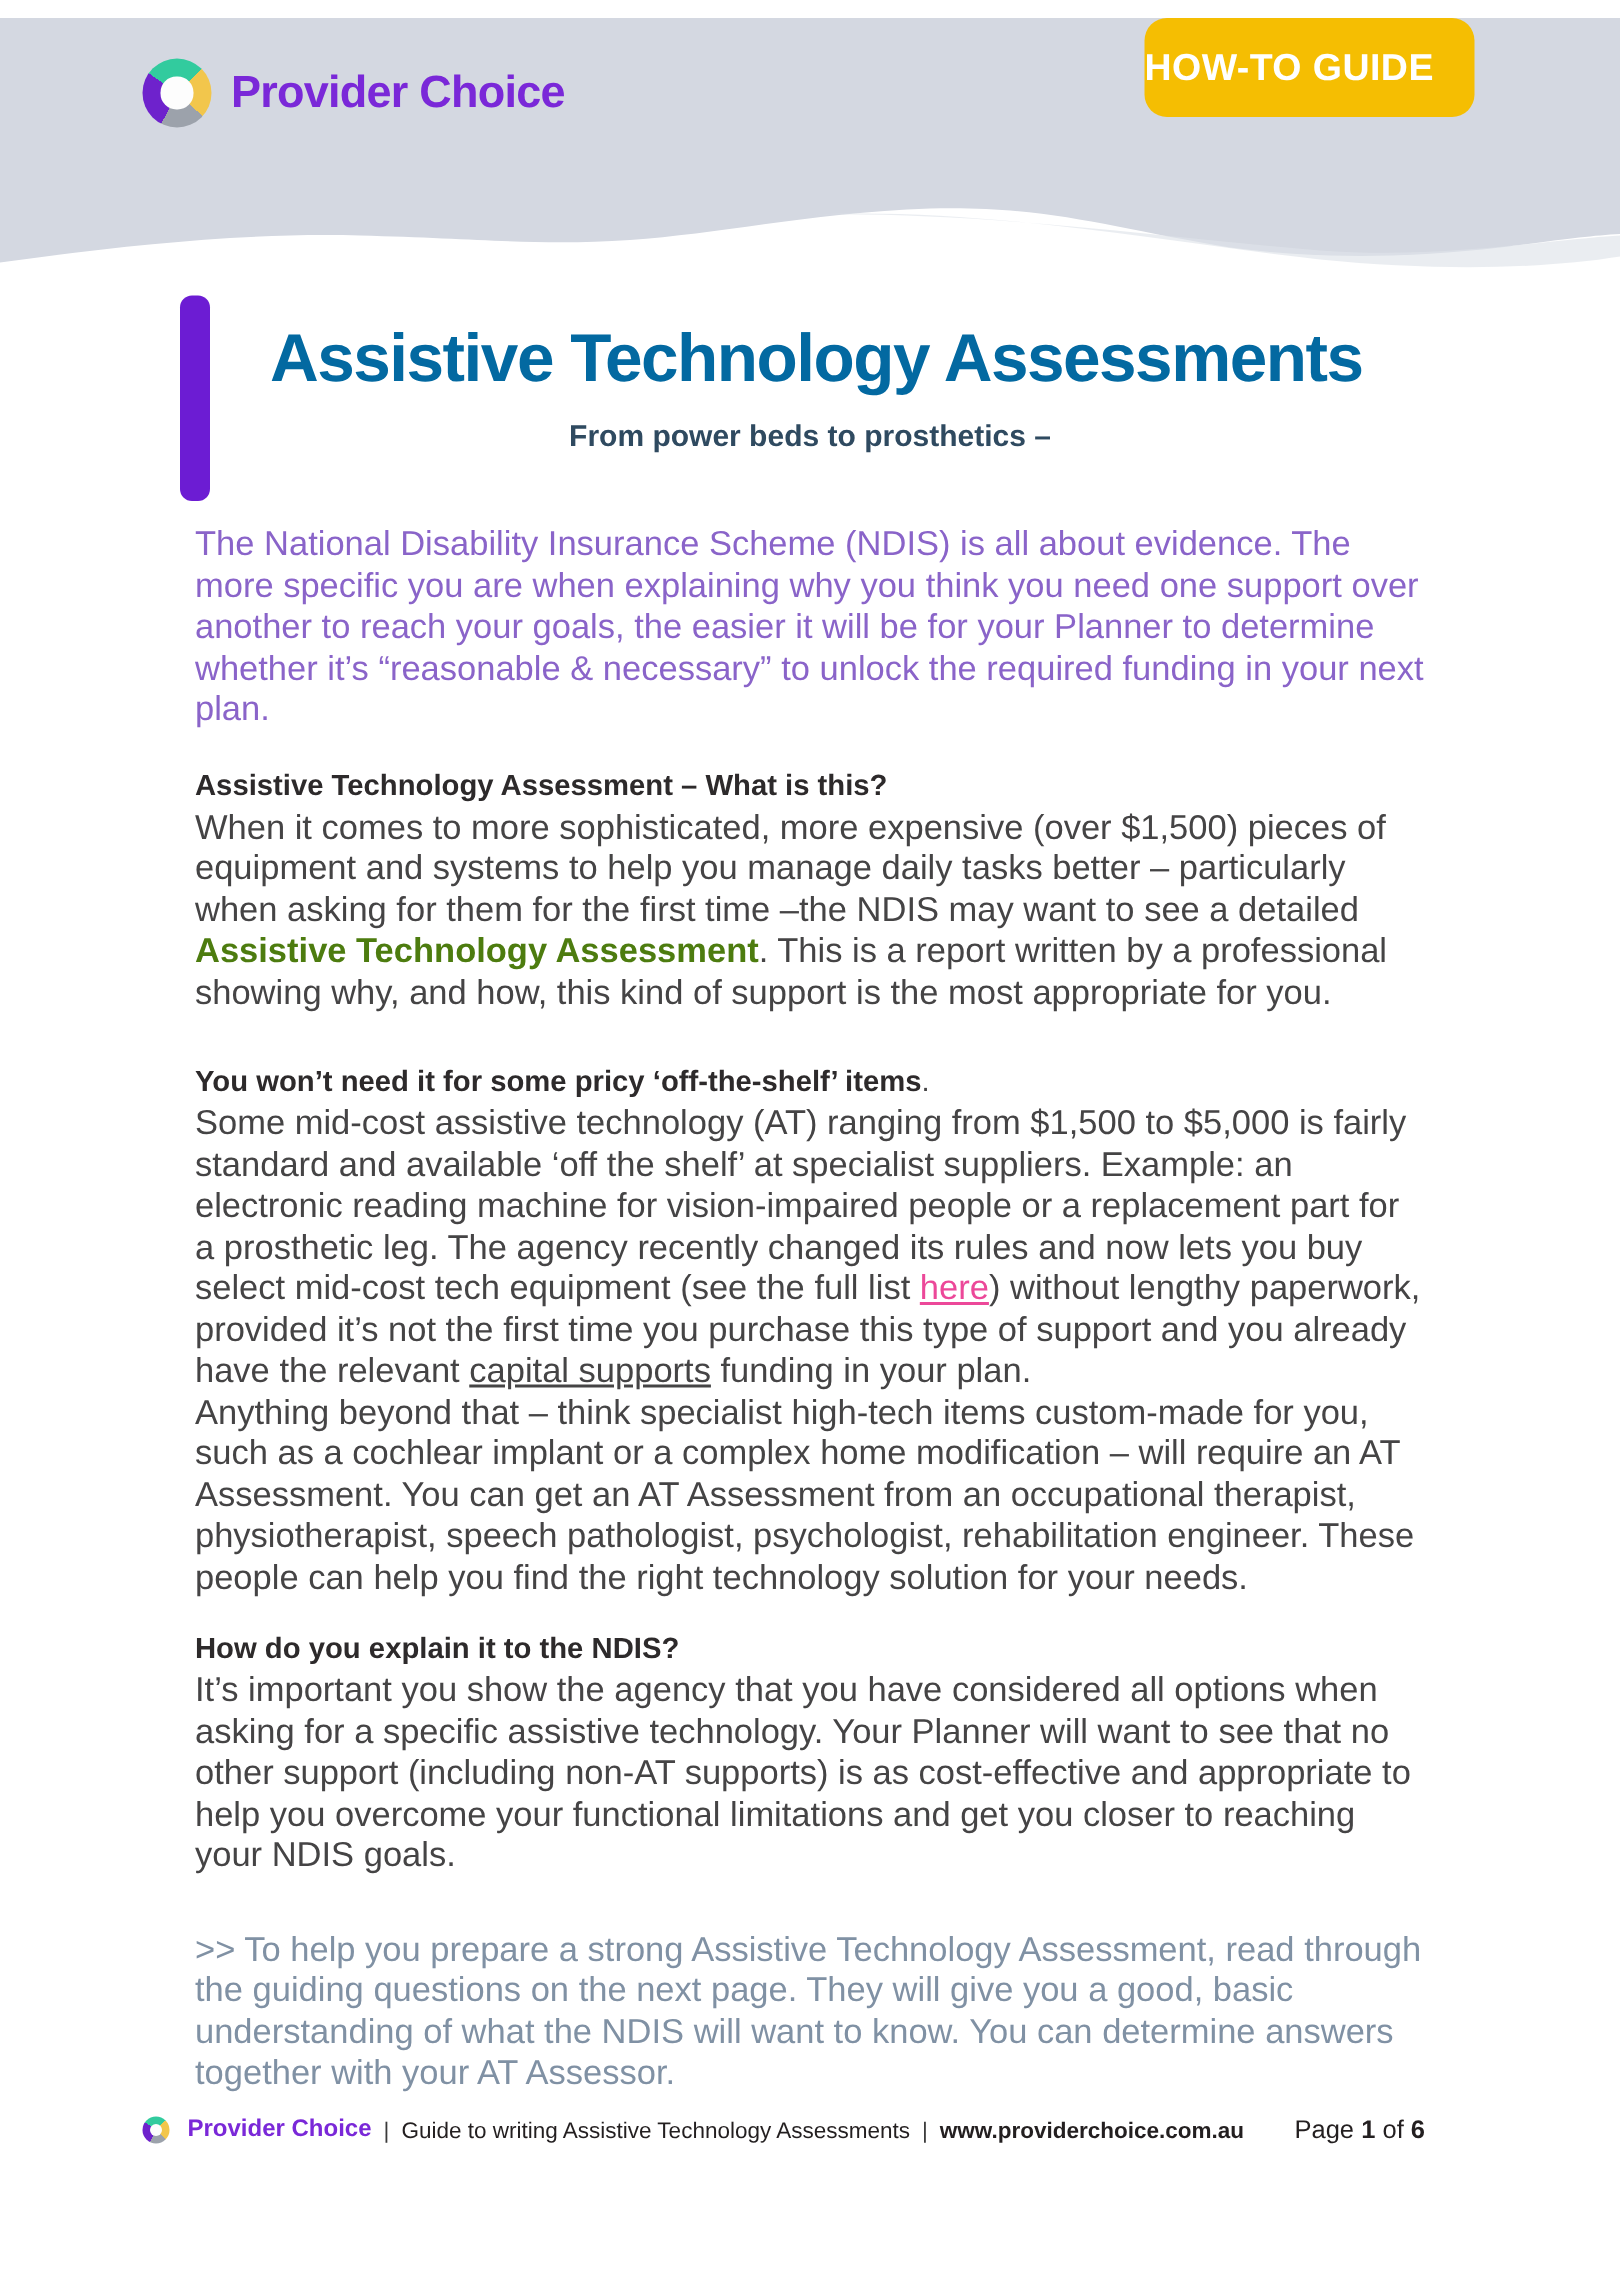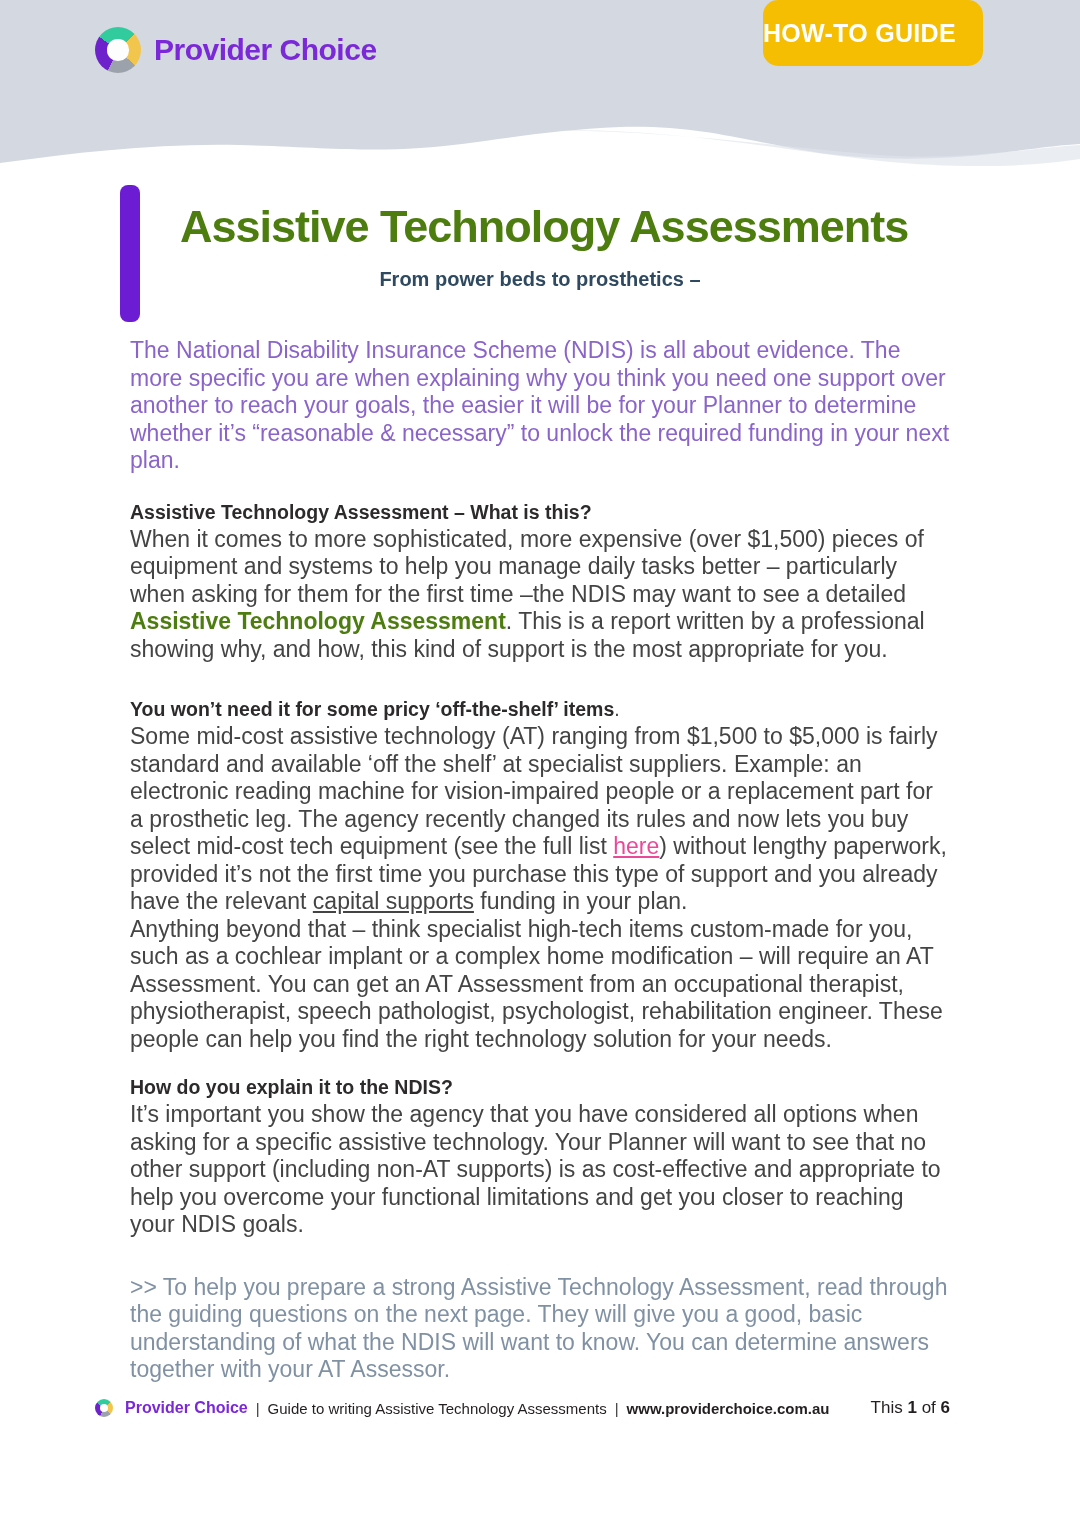--- a/index.html
+++ b/index.html
@@ -5,21 +5,21 @@
   * { box-sizing: border-box; }
   html, body { margin: 0; padding: 0; }
   body {
     width: 1080px; height: 1527px;
     background: #ffffff;
     font-family: "Liberation Sans", sans-serif;
     color: #454445;
     position: relative;
     overflow: hidden;
   }
-  .page { position: relative; width: 1080px; height: 1498px; background:#fff; }
+  .page { position: relative; width: 1080px; height: 1498px; background:#fff;margin-top:12px; }
 
   
   .hero { position: relative; height: 185px; }
   .hero svg { position: absolute; top: 0; left: 0; display: block; }
   .brand { position: absolute; top: 27px; left: 95px; display: flex; align-items: center; gap: 13px; }
   .logo-donut {
     width: 46px; height: 46px; border-radius: 50%;
     background: conic-gradient(from -55deg, #32cb9e 0deg 100deg, #f2c64c 100deg 187deg, #9ca2ab 187deg 262deg, #6e22cc 262deg 360deg);
     position: relative; flex: none;
   }
@@ -35,21 +35,21 @@
 
   
   .title-section { position: relative; margin-top: 0; }
   .title-bar {
     position: absolute; left: 120px; top: 0; width: 20px; height: 137px;
     background: #6c1cd3; border-radius: 8px;
   }
   .doc-title {
     margin: 0 130px 0 180px; padding-top: 16px;
     font-size: 45px; line-height: 52px; font-weight: bold;
-    color: #4d7c0f; letter-spacing: -1px;
+    color: #0369a1; letter-spacing: -1px;
   }
   .doc-subtitle {
     margin-top: 12px; text-align: center;
     color: #2f4a60; font-weight: bold; font-size: 20px; line-height: 28px;
   }
 
   
   .content { padding: 0 130px; }
   .content p { margin: 0; font-size: 23px; line-height: 27.5px; }
   .intro { margin-top: 44px !important; color: #8a64c9; }
@@ -129,16 +129,16 @@
 
   <div class="footer">
     <div class="footer-left">
       <span class="logo-donut small"></span>
       <span class="footer-brand">Provider Choice</span>
       <span class="footer-sep">|</span>
       <span>Guide to writing Assistive Technology Assessments </span>
       <span class="footer-sep">|</span>
       <span class="footer-url">www.providerchoice.com.au</span>
     </div>
-    <div class="footer-page"><span>This </span><b>1</b><span> of </span><b>6</b></div>
+    <div class="footer-page"><span>Page </span><b>1</b><span> of </span><b>6</b></div>
   </div>
 
 </div>
 
 </body></html>

